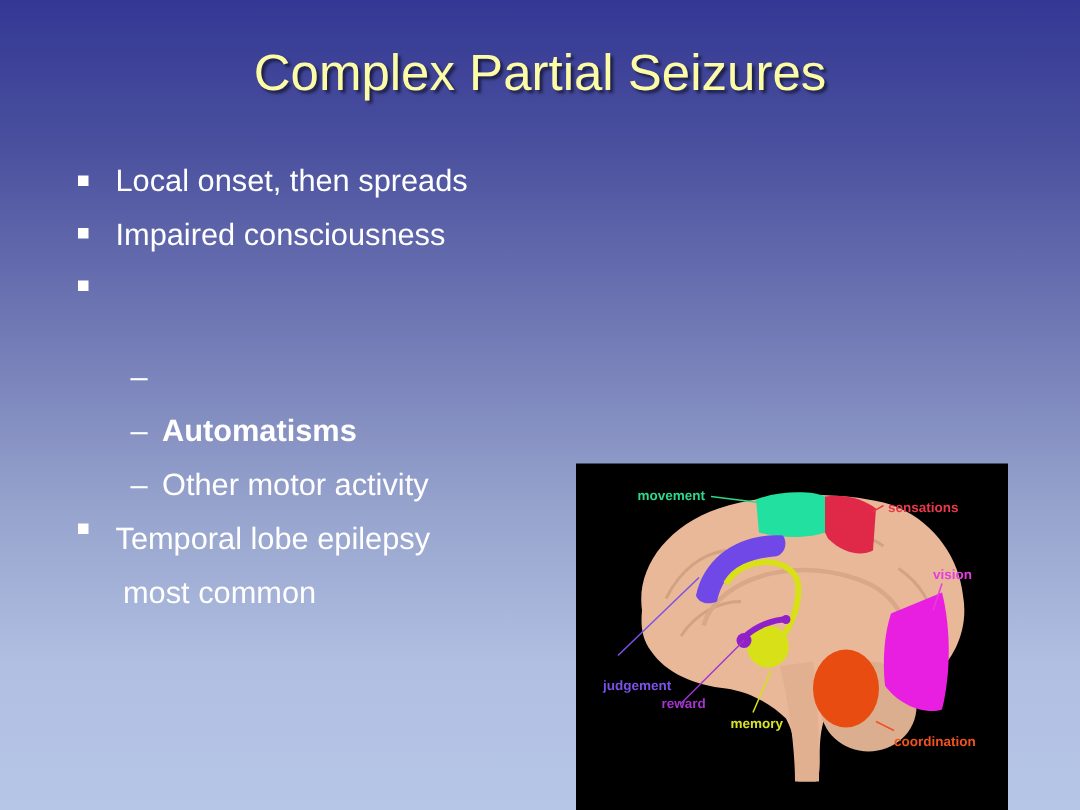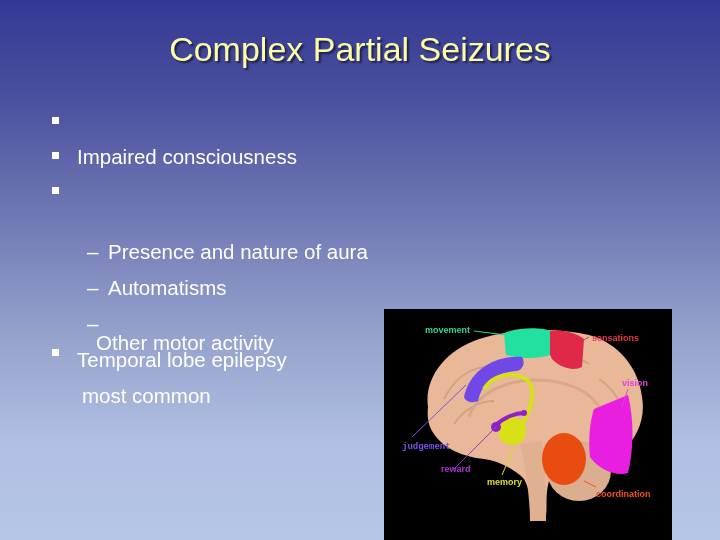--- a/index.html
+++ b/index.html
@@ -36,34 +36,34 @@
 </head>
 <body>
 
 <div class="slide">
 
   <div class="title">Complex Partial Seizures</div>
 
   <div class="bullets">
 
     <span class="sq" style="left:52px;top:117px;"></span>
+    <div class="row" style="left:77px;top:109px;">Local onset, then spreads</div>
 
     <span class="sq" style="left:52px;top:152px;"></span>
     <div class="row" style="left:77px;top:145px;">Impaired consciousness</div>
 
     <span class="sq" style="left:52px;top:187px;"></span>
 
     <span class="dash" style="left:87px;top:240px;">–</span>
-    <div class="row" style="left:108px;top:240px;">Presence and nature of aura</div>
 
     <span class="dash" style="left:87px;top:276px;">–</span>
-    <div class="row" style="left:108px;top:276px;">Automatisms</div>
+    <div class="row" style="left:108px;top:276px;font-weight:bold;">Automatisms</div>
 
     <span class="dash" style="left:87px;top:312px;">–</span>
-    <div class="row" style="left:96px;top:312px;margin-top:19px;">Other motor activity</div>
+    <div class="row" style="left:108px;top:312px;">Other motor activity</div>
 
     <span class="sq" style="left:52px;top:349px;"></span>
     <div class="row" style="left:77px;top:348px;">Temporal lobe epilepsy</div>
 
     <div class="row" style="left:82px;top:384px;">most common</div>
   </div>
 
   <div class="figure">
     <svg width="288" height="220" viewBox="0 0 288 220">
 
@@ -99,21 +99,21 @@
       <line x1="244" y1="80" x2="238" y2="98" stroke="#e23ee0" stroke-width="1"></line>
       <line x1="28" y1="128" x2="82" y2="76" stroke="#7a52e8" stroke-width="1"></line>
       <line x1="70" y1="160" x2="112" y2="118" stroke="#a434d0" stroke-width="1"></line>
       <line x1="118" y1="166" x2="130" y2="138" stroke="#d8e018" stroke-width="1"></line>
       <line x1="200" y1="172" x2="212" y2="178" stroke="#f0521e" stroke-width="1"></line>
     </svg>
 
     <span class="lbl" style="left:41px;top:16px;color:#2ed889;">movement</span>
     <span class="lbl" style="left:208px;top:24px;color:#e8384a;">sensations</span>
     <span class="lbl" style="left:238px;top:69px;color:#e23ee0;">vision</span>
-    <span class="lbl" style="left:18px;top:133px;color:#7a52e8;font-family:Liberation Mono, monospace;">judgement</span>
+    <span class="lbl" style="left:18px;top:143px;color:#7a52e8;">judgement</span>
     <span class="lbl" style="left:57px;top:155px;color:#a434d0;">reward</span>
     <span class="lbl" style="left:103px;top:168px;color:#d8e02a;">memory</span>
     <span class="lbl" style="left:212px;top:180px;color:#f0521e;">coordination</span>
 
     <span class="corner-icon"></span>
   </div>
 
 </div>
 
 </body></html>

